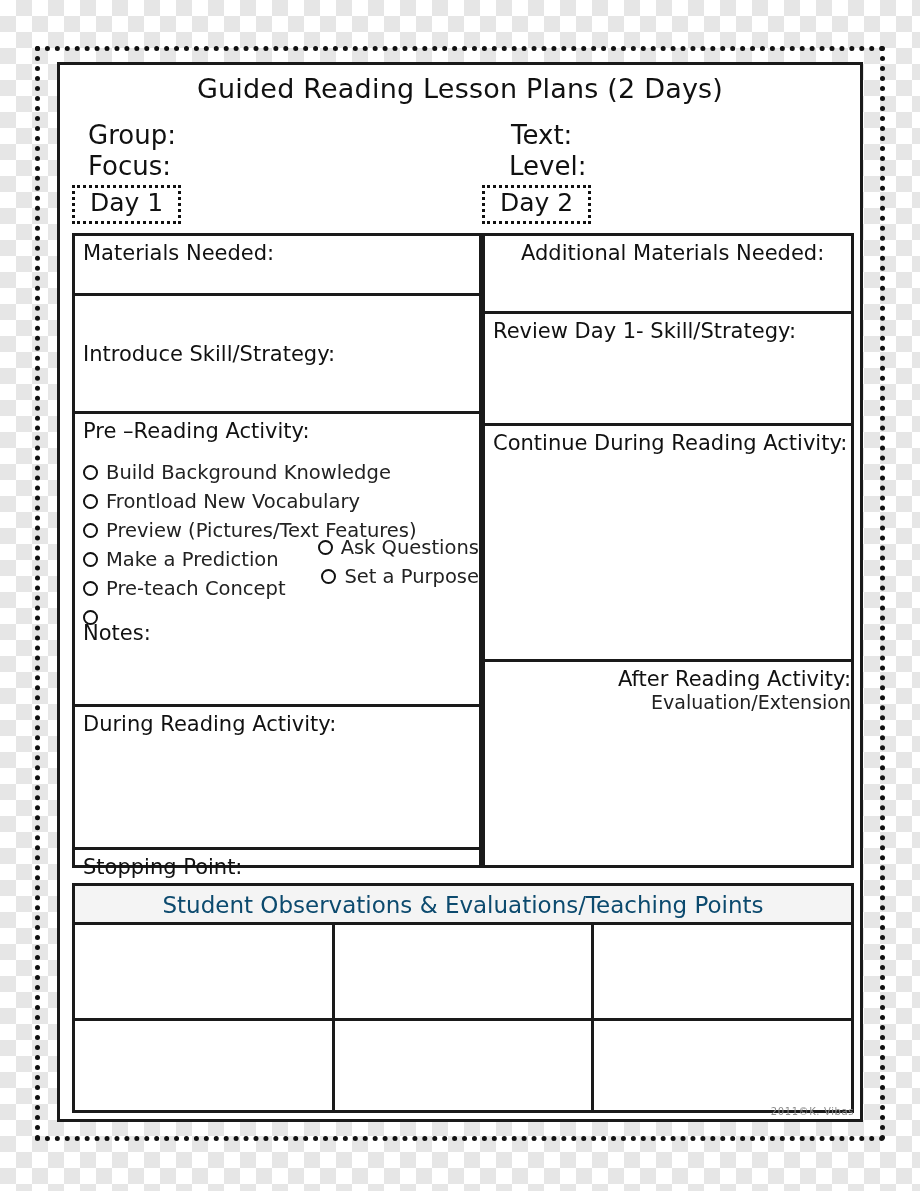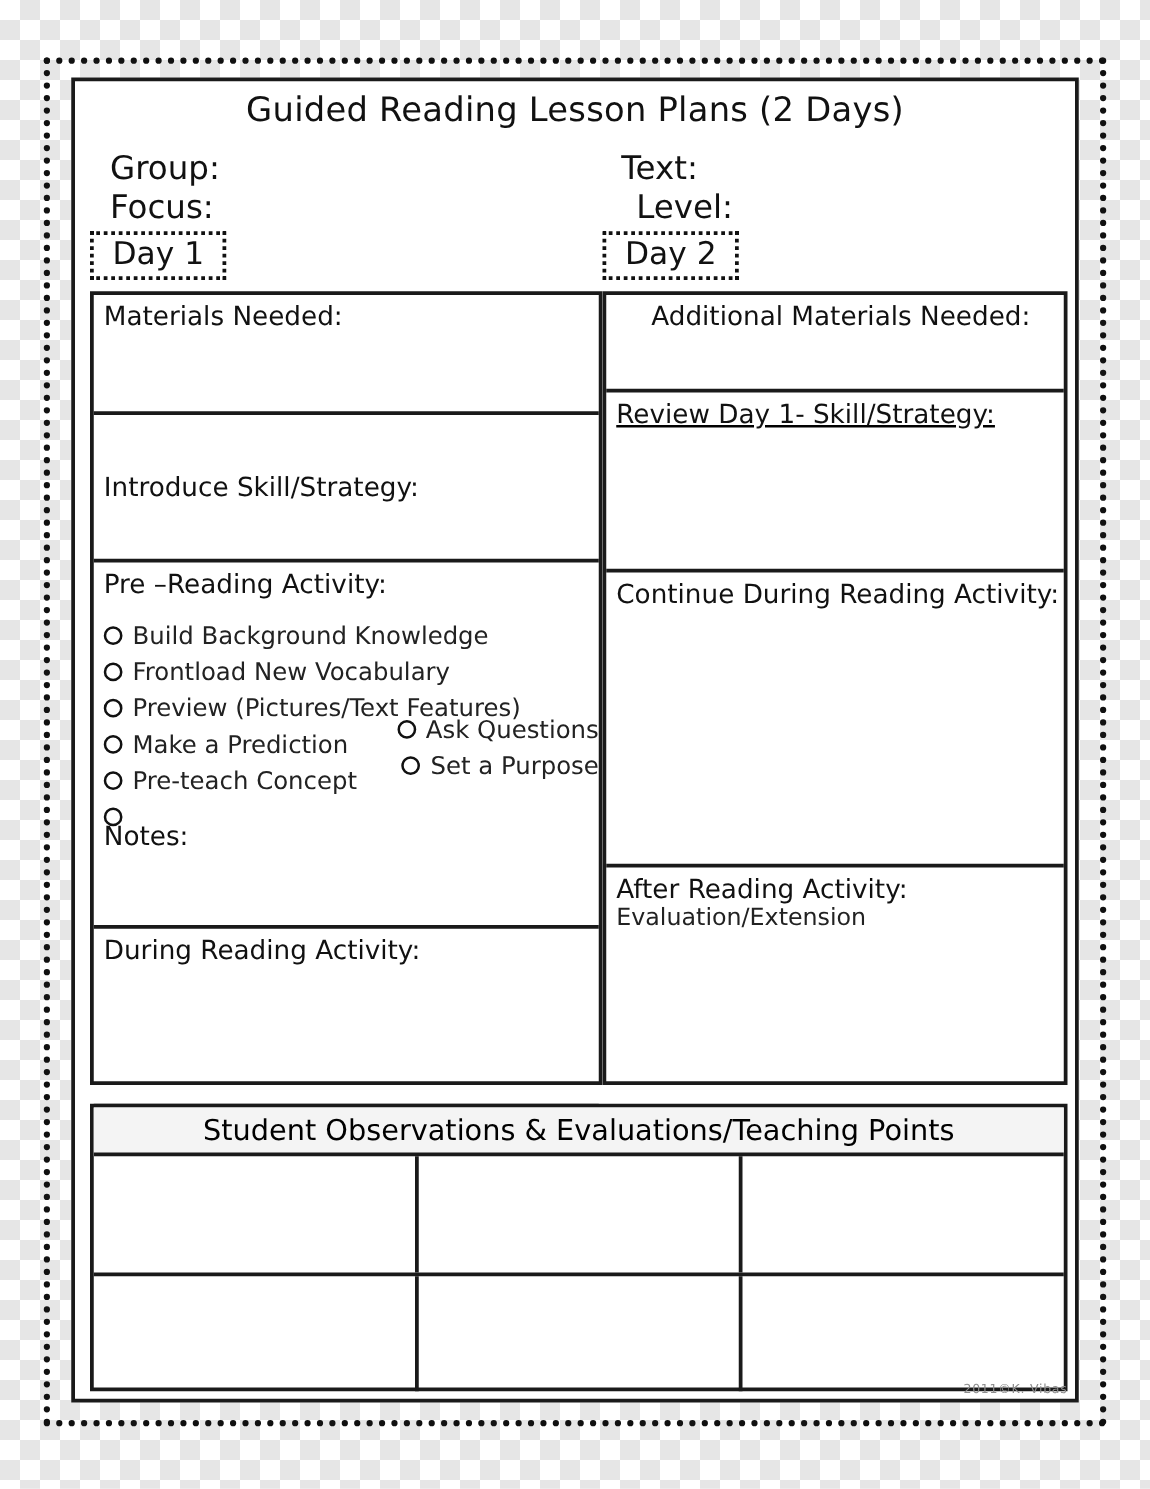--- a/index.html
+++ b/index.html
@@ -57,21 +57,21 @@
 
   
   .meta {
     position: absolute;
     top: 55px;
     left: 0;
     width: 100%;
     height: 70px;
   }
   .meta-col-left { position: absolute; left: 28px; top: 0; }
-  .meta-col-right { position: absolute; left: 437px; top: 0; }
+  .meta-col-right { position: absolute; left: 437px; top: 0; text-align: center; }
   .meta-line {
     font-size: 26px;
     color: #111111;
     line-height: 31px;
     white-space: nowrap;
   }
   .meta-line.indent { padding-left: 12px; }
 
   
   .day-tab {
@@ -116,31 +116,31 @@
     line-height: 1.15;
   }
   .cell-sub {
     font-size: 19px;
     color: #222222;
     line-height: 1.2;
     white-space: nowrap;
   }
 
   
-  .lc1 { height: 96px; }
+  .lc1 { height: 60px; }
   .lc2 { height: 77px; margin-top: 41px; }
   .lc3 { height: 293px; }
   .lc4 { height: 143px; }
   .lc5 { height: 138px; border-bottom: none; }
 
   
   .rc1 { height: 78px; padding-left: 36px; }
-  .rc2 { height: 144px; text-decoration: underline; }
+  .rc2 { height: 112px; }
   .rc3 { height: 236px; }
-  .rc4 { height: 147px; border-bottom: none; }
+  .rc4 { height: 147px; border-bottom: none; text-align: right; }
 
   
   .check-list { margin-top: 3px; position: relative; }
   .check-row {
     display: flex;
     align-items: center;
     height: 29px;
   }
   .check-item {
     display: flex;
@@ -178,21 +178,21 @@
     border: 3px solid #1a1a1a;
     box-sizing: border-box;
     background: #ffffff;
   }
   .obs-head {
     height: 39px;
     border-bottom: 3px solid #1a1a1a;
     background: #f4f4f4;
     text-align: center;
     font-size: 23px;
-    color: #000000;
+    color: #0c4a6e;
     line-height: 39px;
     box-sizing: border-box;
     white-space: nowrap;
   }
   .obs-body { display: flex; flex-direction: column; height: 188px; }
   .obs-row {
     display: flex;
     flex: 1 1 0;
     border-bottom: 3px solid #1a1a1a;
   }

